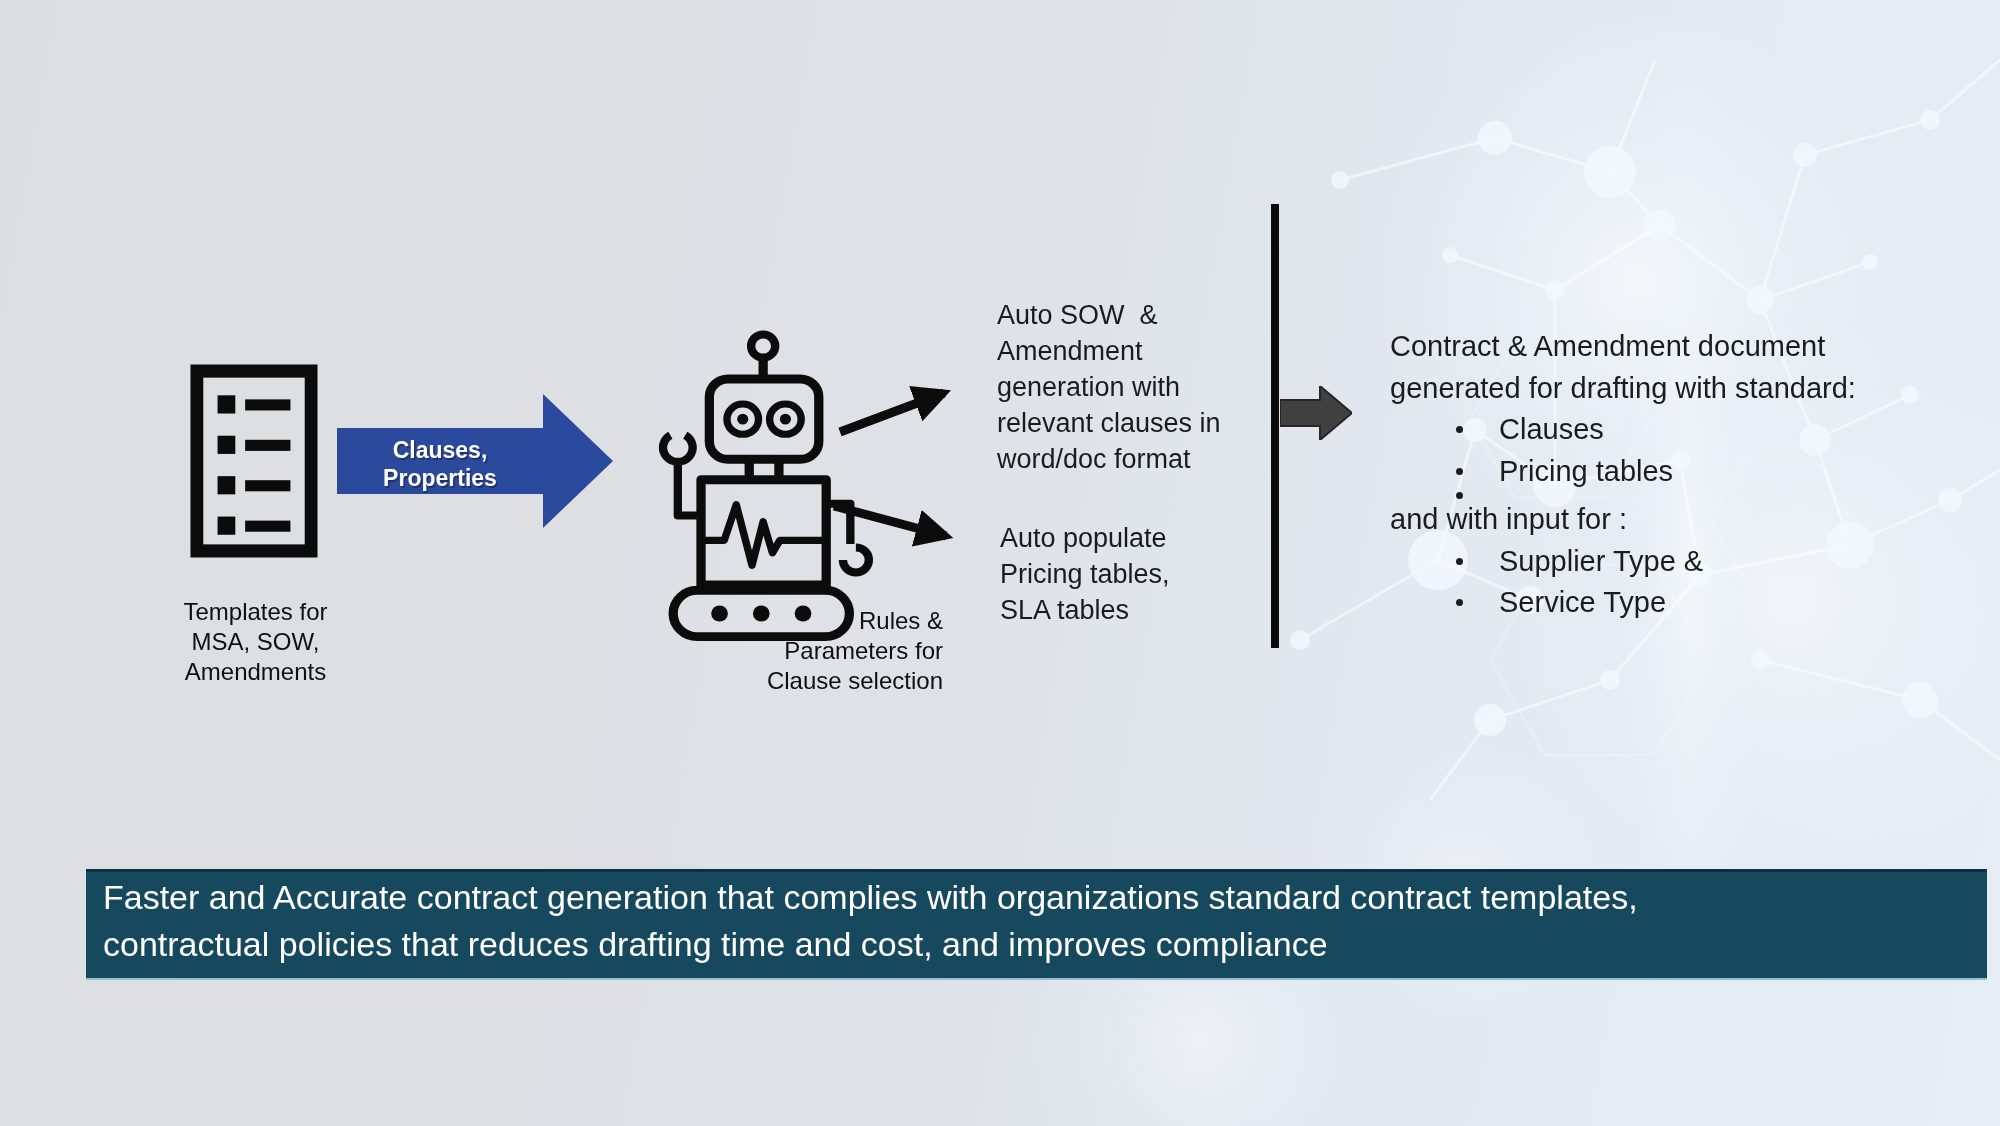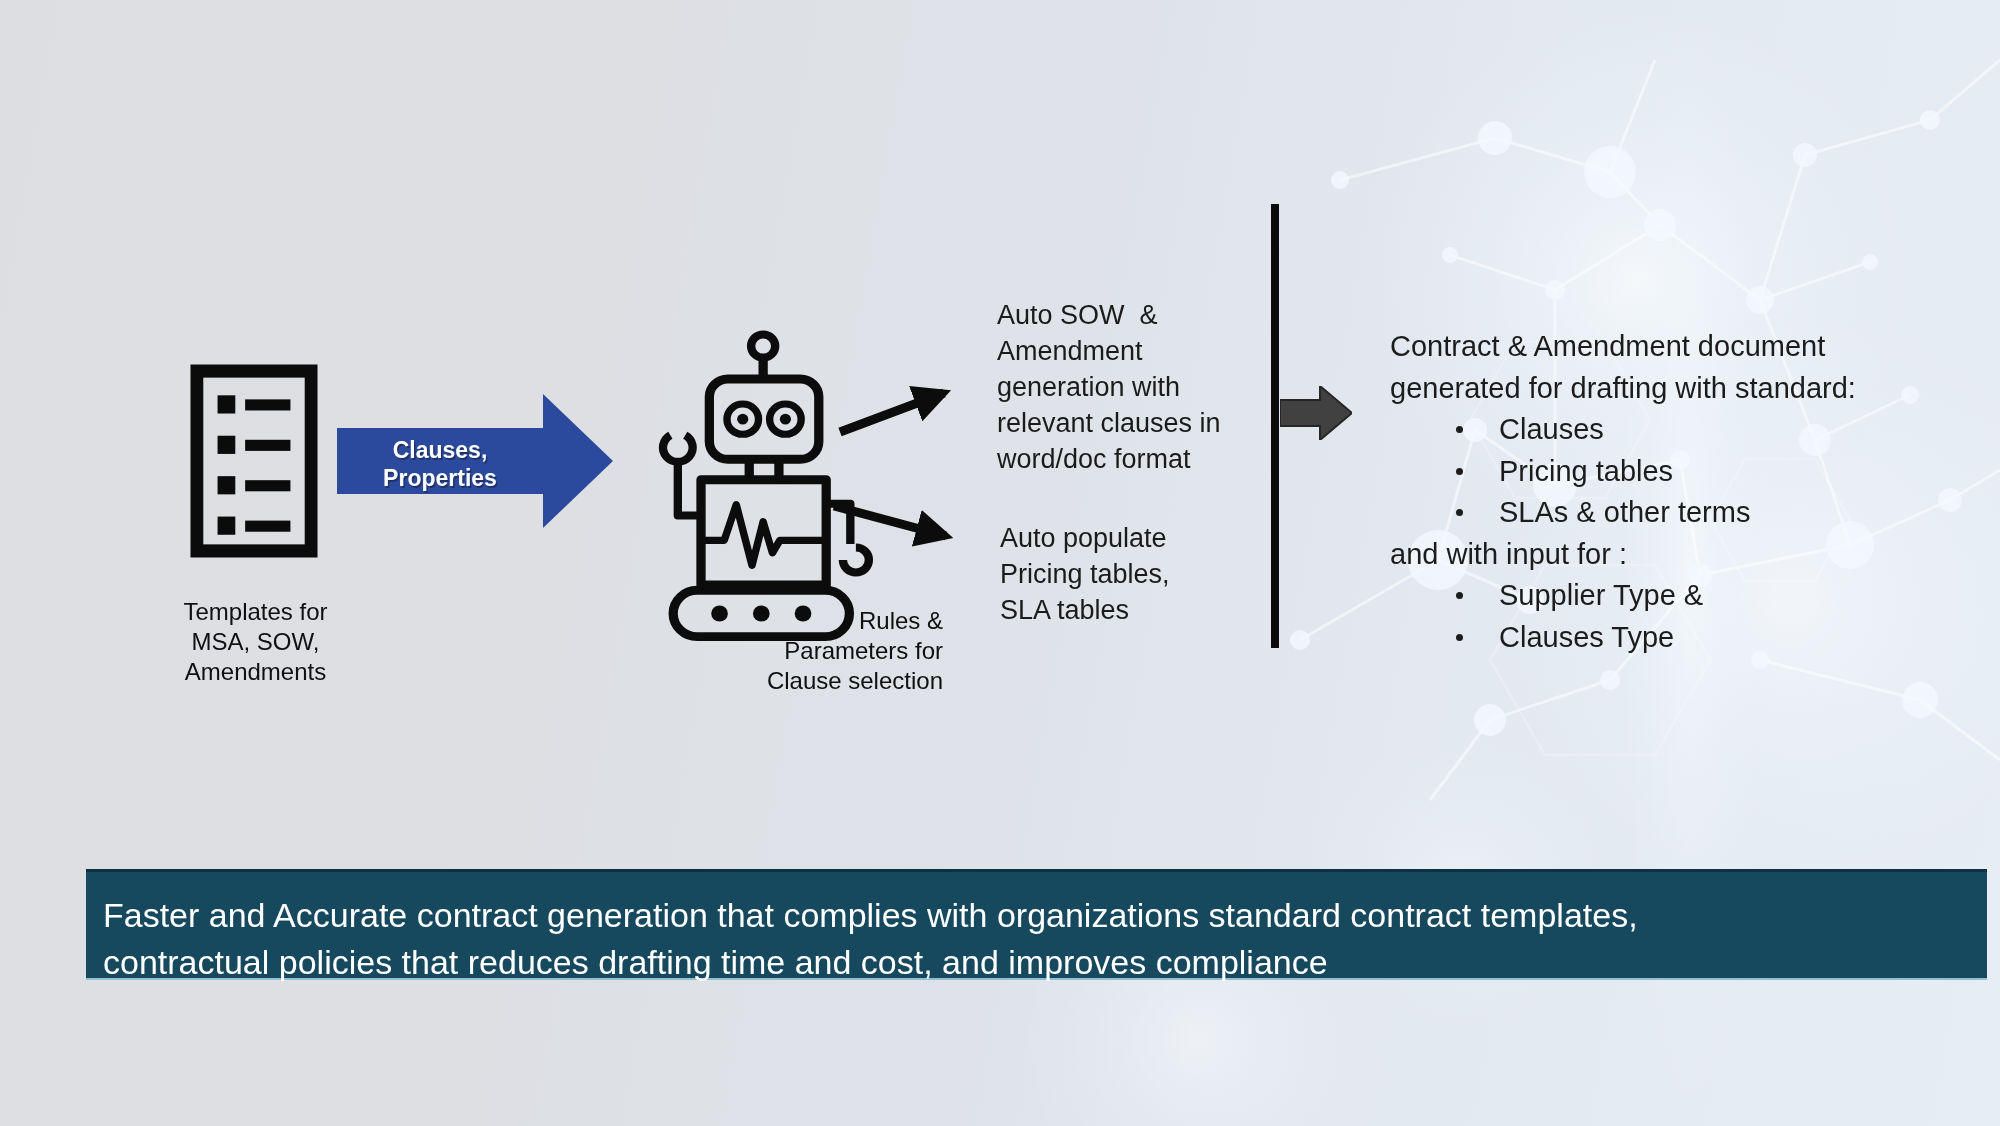--- a/index.html
+++ b/index.html
@@ -63,21 +63,21 @@
   .result-line{white-space:nowrap;}
   .bullet-row{display:flex;align-items:center;margin-left:66px;white-space:nowrap;}
   .bullet-dot{width:7px;height:7px;border-radius:50%;background:#1c1c1c;margin-right:36px;flex:0 0 auto;}
 
   
   .banner{
     left:86px;top:869px;width:1901px;height:111px;box-sizing:border-box;
     background:var(--banner-teal,#17495e);
     border-top:3px solid #0d3143;
     border-bottom:2px solid #8fc0d4;
-    padding:20px 20px 0 17px;
+    padding:2px 20px 0 17px;
   }
   .banner-text{
     color:#ffffff;font-size:34px;line-height:47px;white-space:pre-line;
   }
 </style>
 </head>
 <body>
 
 <div class="slide">
 
@@ -243,30 +243,29 @@
     <div class="bullet-row">
       <span class="bullet-dot"></span>
       <span>Clauses</span>
     </div>
     <div class="bullet-row">
       <span class="bullet-dot"></span>
       <span>Pricing tables</span>
     </div>
     <div class="bullet-row">
       <span class="bullet-dot"></span>
-      <span>SLAs &amp; other terms</span>
     </div>
     <div class="result-line">and with input for :</div>
     <div class="bullet-row">
       <span class="bullet-dot"></span>
       <span>Supplier Type &amp;</span>
     </div>
     <div class="bullet-row">
       <span class="bullet-dot"></span>
-      <span>Clauses Type</span>
+      <span>Service Type</span>
     </div>
   </div>
 
   <div class="abs banner">
     <div class="banner-text">Faster and Accurate contract generation that complies with organizations standard contract templates,
 contractual policies that reduces drafting time and cost, and improves compliance</div>
   </div>
 
 </div>
 

